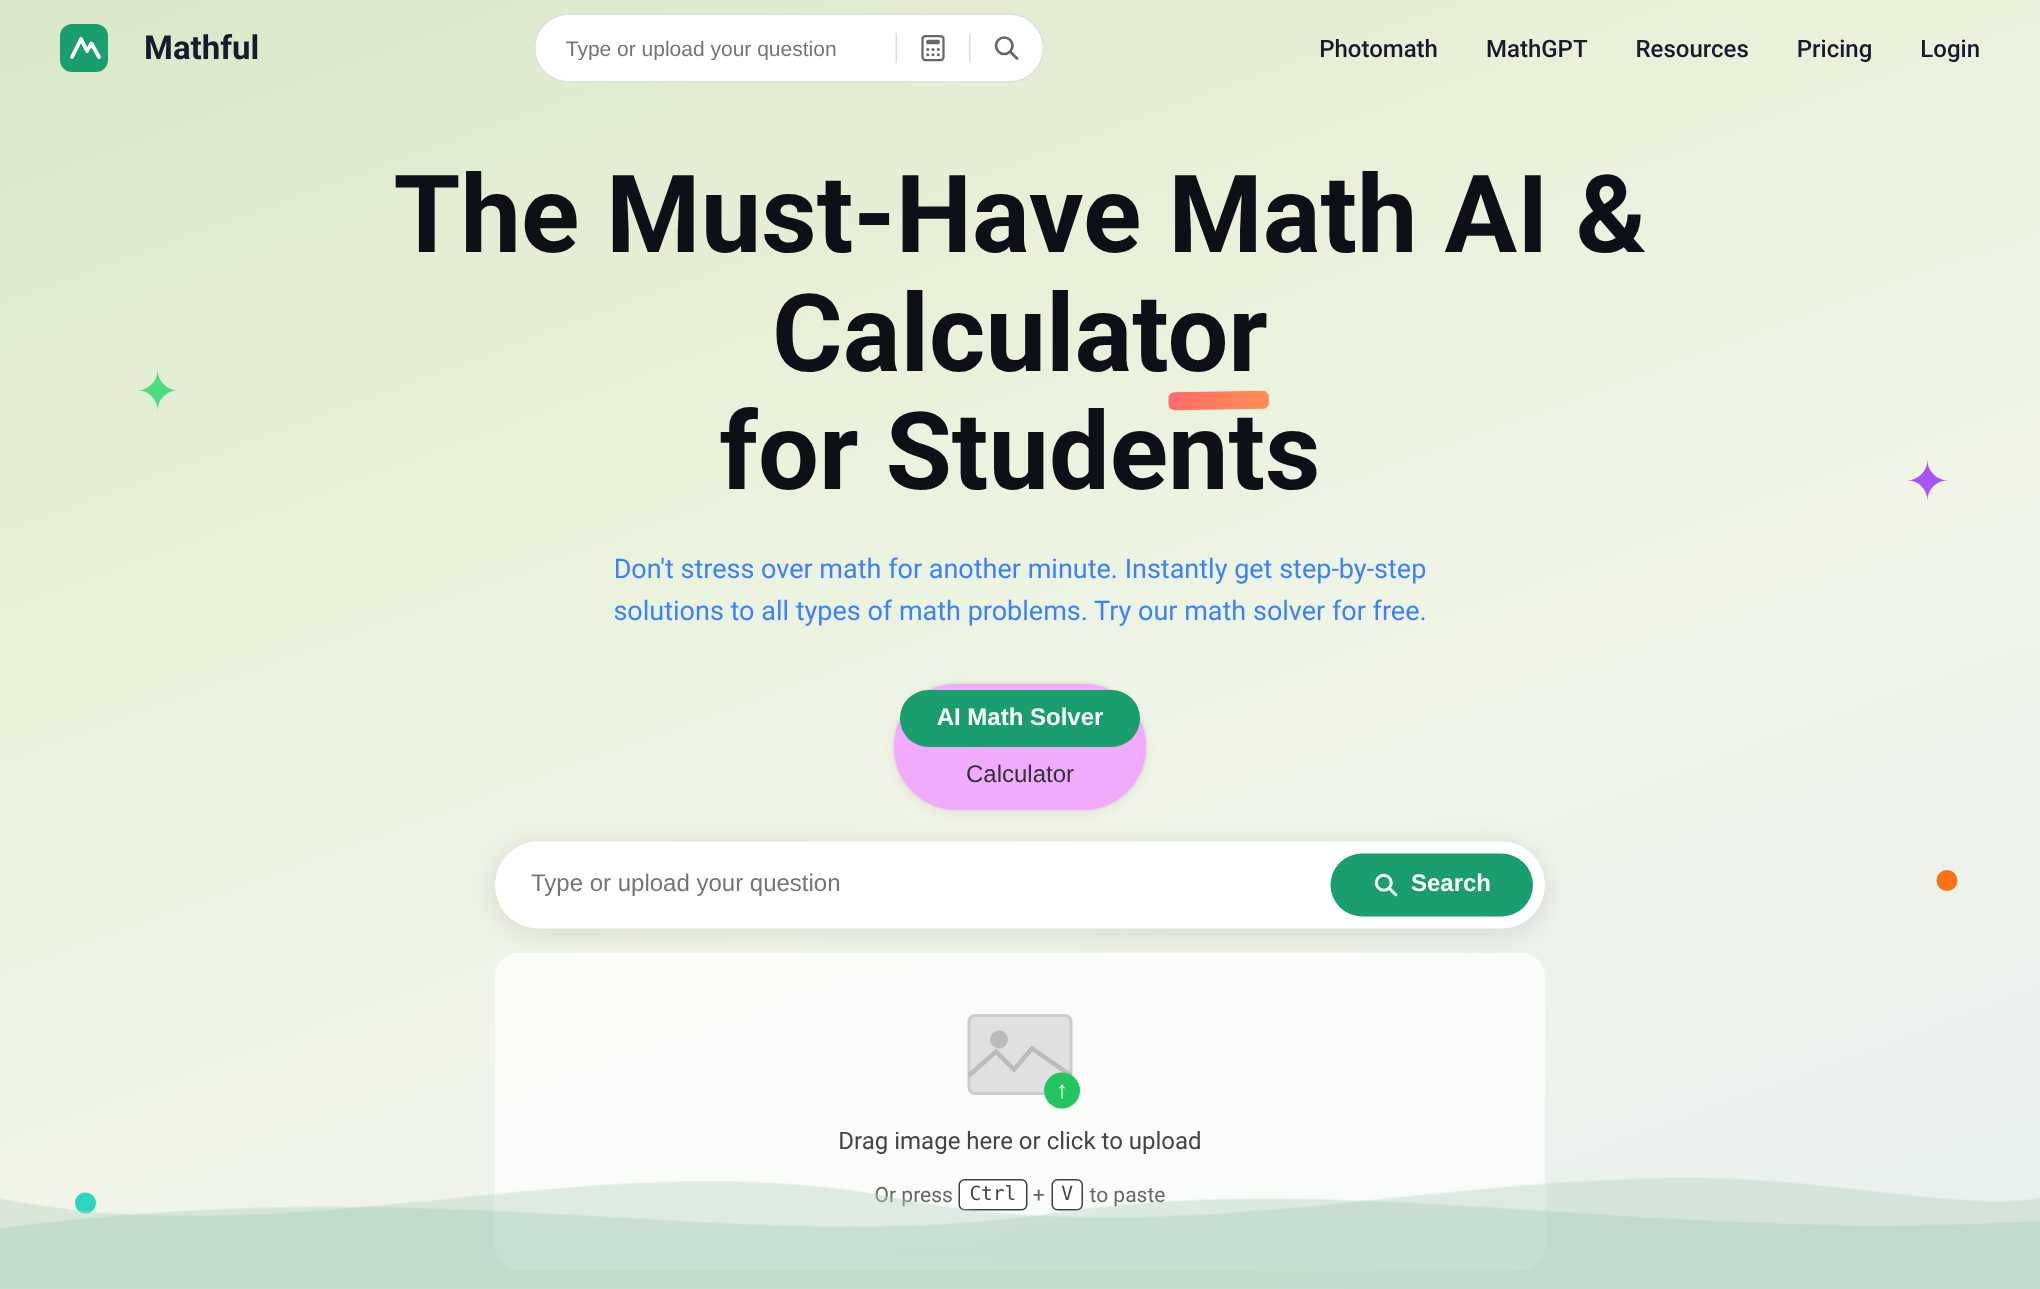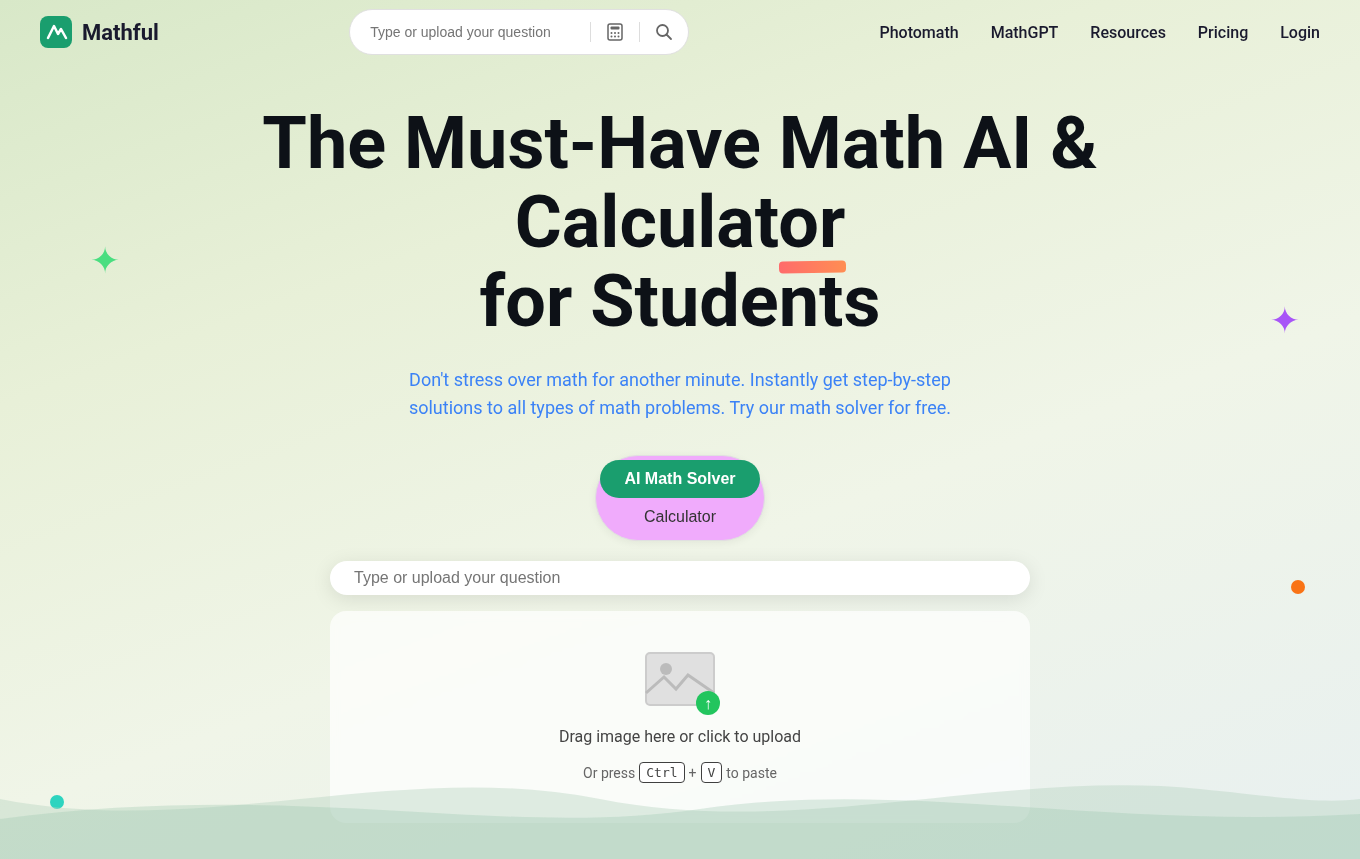--- a/index.html
+++ b/index.html
@@ -24,21 +24,21 @@
       padding: 0 40px;
       height: 64px;
       background: transparent;
       position: relative;
       z-index: 10;
     }
 
     .logo-container {
       display: flex;
       align-items: center;
-      gap: 10px;
+      gap: 24px;
       cursor: pointer;
     }
 
     .logo-icon {
       width: 32px;
       height: 32px;
     }
 
     .logo-text {
       font-size: 22px;
@@ -395,20 +395,27 @@
 
   <p class="hero-subtitle">Don't stress over math for another minute. Instantly get step-by-step solutions to all types of math problems. Try our math solver for free.</p>
 
   <div class="tab-container">
     <button class="tab-active">AI Math Solver</button>
     <button class="tab-inactive">Calculator</button>
   </div>
 
   <div class="search-box">
     <input class="search-input-main" type="text" placeholder="Type or upload your question" style="">
+    <button class="search-button">
+      <svg width="18" height="18" viewBox="0 0 18 18" fill="none">
+        <circle cx="7.5" cy="7.5" r="5" stroke="white" stroke-width="2"></circle>
+        <line x1="11" y1="11" x2="15.5" y2="15.5" stroke="white" stroke-width="2" stroke-linecap="round"></line>
+      </svg>
+      <span>Search</span>
+    </button>
   </div>
 
   <div class="upload-area">
     <div class="upload-icon-container">
       <svg class="upload-image-icon" viewBox="0 0 72 60" fill="none">
         <rect x="2" y="2" width="68" height="52" rx="4" fill="#e0e0e0" stroke="#ccc" stroke-width="2"></rect>
         <circle cx="22" cy="18" r="6" fill="#bbb"></circle>
         <path d="M2 42 L20 26 L32 38 L44 24 L70 42" stroke="#bbb" stroke-width="3" fill="none"></path>
       </svg>
       <div class="upload-plus-badge">↑</div>

